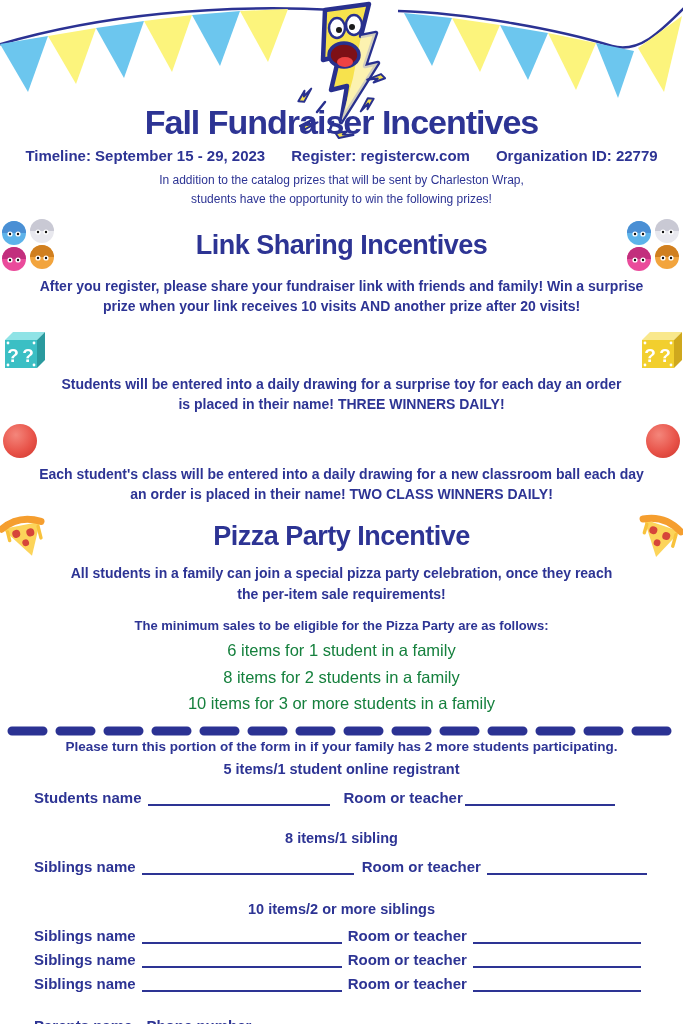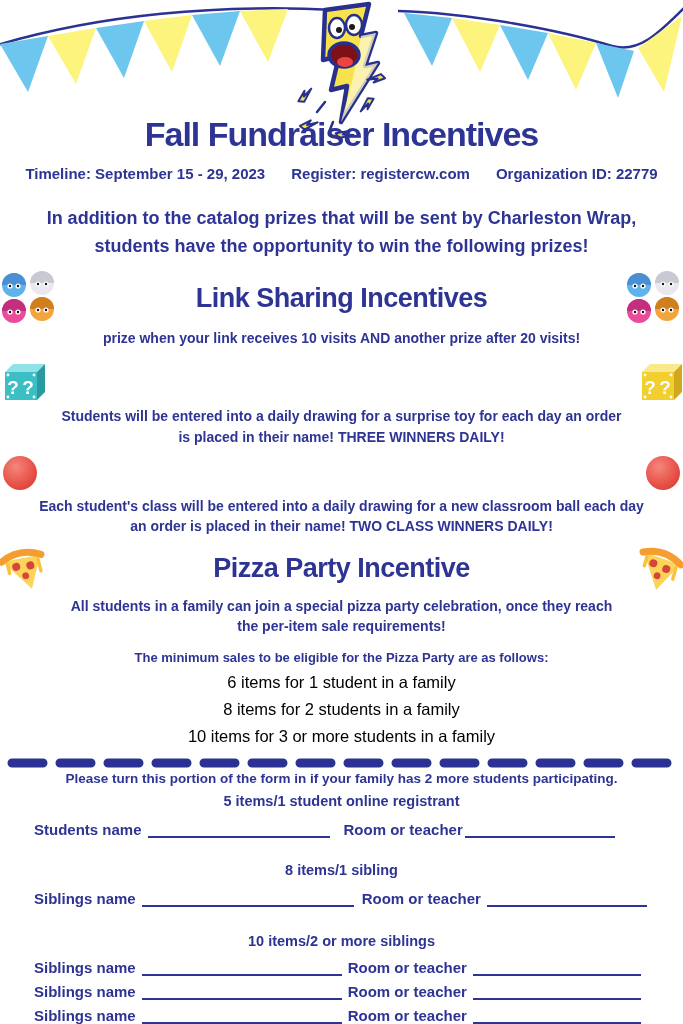--- a/index.html
+++ b/index.html
@@ -11,36 +11,36 @@
     background: #ffffff;
     overflow: hidden;
     font-family: "Liberation Sans", sans-serif;
     color: #2d3494;
   }
   .bunting { position:absolute; top:0; left:0; z-index:1; }
   .mascot  { position:absolute; top:0; left:281px; z-index:2; }
   .content { position:relative; z-index:3; padding-top:104px; text-align:center; }
 
   .title {
-    margin:12px; font-size:34px; font-weight:bold; letter-spacing:-1px; line-height:1.1;
+    margin:0; font-size:34px; font-weight:bold; letter-spacing:-1px; line-height:1.1;
   }
   .info-row {
     display:flex; justify-content:center; gap:26px; white-space:nowrap;
     margin-top:6px; font-size:15px; font-weight:bold;
   }
-  .intro { margin-top:23px; font-size:18px; font-weight:bold; line-height:1.55; }
+  .intro { margin-top:7px; font-size:12px; font-weight:normal; line-height:1.55; }
 
   .section-head {
     display:flex; align-items:center; justify-content:space-between; gap:10px; margin-top:10px;
   }
   .section-head h2 { margin:0; font-size:27px; font-weight:bold; letter-spacing:-0.5px; line-height:1.2; }
   .section-body { margin-top:3px; font-size:14px; font-weight:bold; line-height:1.45; }
 
   .min-heading { margin-top:14px; font-size:13px; font-weight:bold; }
-  .req-items { margin-top:4px; font-size:16.5px; font-weight:normal; line-height:1.62; color:#000000; }
+  .req-items { margin-top:4px; font-size:16.5px; font-weight:normal; line-height:1.62; color:#15803d; }
 
   .divider { margin-top:8px; line-height:0; }
   .instruction { margin-top:2px; font-size:13.5px; font-weight:bold; }
 
   .group-head { font-size:14.5px; font-weight:bold; }
   .gh-1 { margin-top:7px; }
   .gh-2 { margin-top:24px; }
   .gh-3 { margin-top:26px; }
 
   .form-row {
@@ -163,20 +163,21 @@
           <circle cx="18" cy="41" r="1.2" fill="#111"></circle>
         <circle cx="42" cy="38" r="12" fill="#f2a43d"></circle>
           <path d="M30,38 A12,12 0 0 1 54,38 Z" fill="#d07f1f"></path>
         <circle cx="38" cy="39" r="2.6" fill="#fff"></circle>
           <circle cx="46" cy="39" r="2.6" fill="#fff"></circle>
         <circle cx="38" cy="39" r="1.2" fill="#111"></circle>
           <circle cx="46" cy="39" r="1.2" fill="#111"></circle>
       </svg>
     </div>
     <div class="section-body">
+      <div>After you register, please share your fundraiser link with friends and family! Win a surprise</div>
       <div>prize when your link receives 10 visits AND another prize after 20 visits!</div>
     </div>
 
     <div class="section-head" style="margin-top:13px;">
       <svg width="46" height="42" viewBox="0 0 46 42">
         <polygon points="5,11 13,3 45,3 37,11" fill="#8fe3e6"></polygon>
         <polygon points="37,11 45,3 45,31 37,39" fill="#2a9a9e"></polygon>
         <rect x="5" y="11" width="32" height="28" fill="#3bbfc4"></rect>
         <text x="13" y="33" font-size="19" font-weight="bold" fill="#ffffff" text-anchor="middle">?</text>
         <text x="28" y="33" font-size="19" font-weight="bold" fill="#ffffff" text-anchor="middle">?</text>

